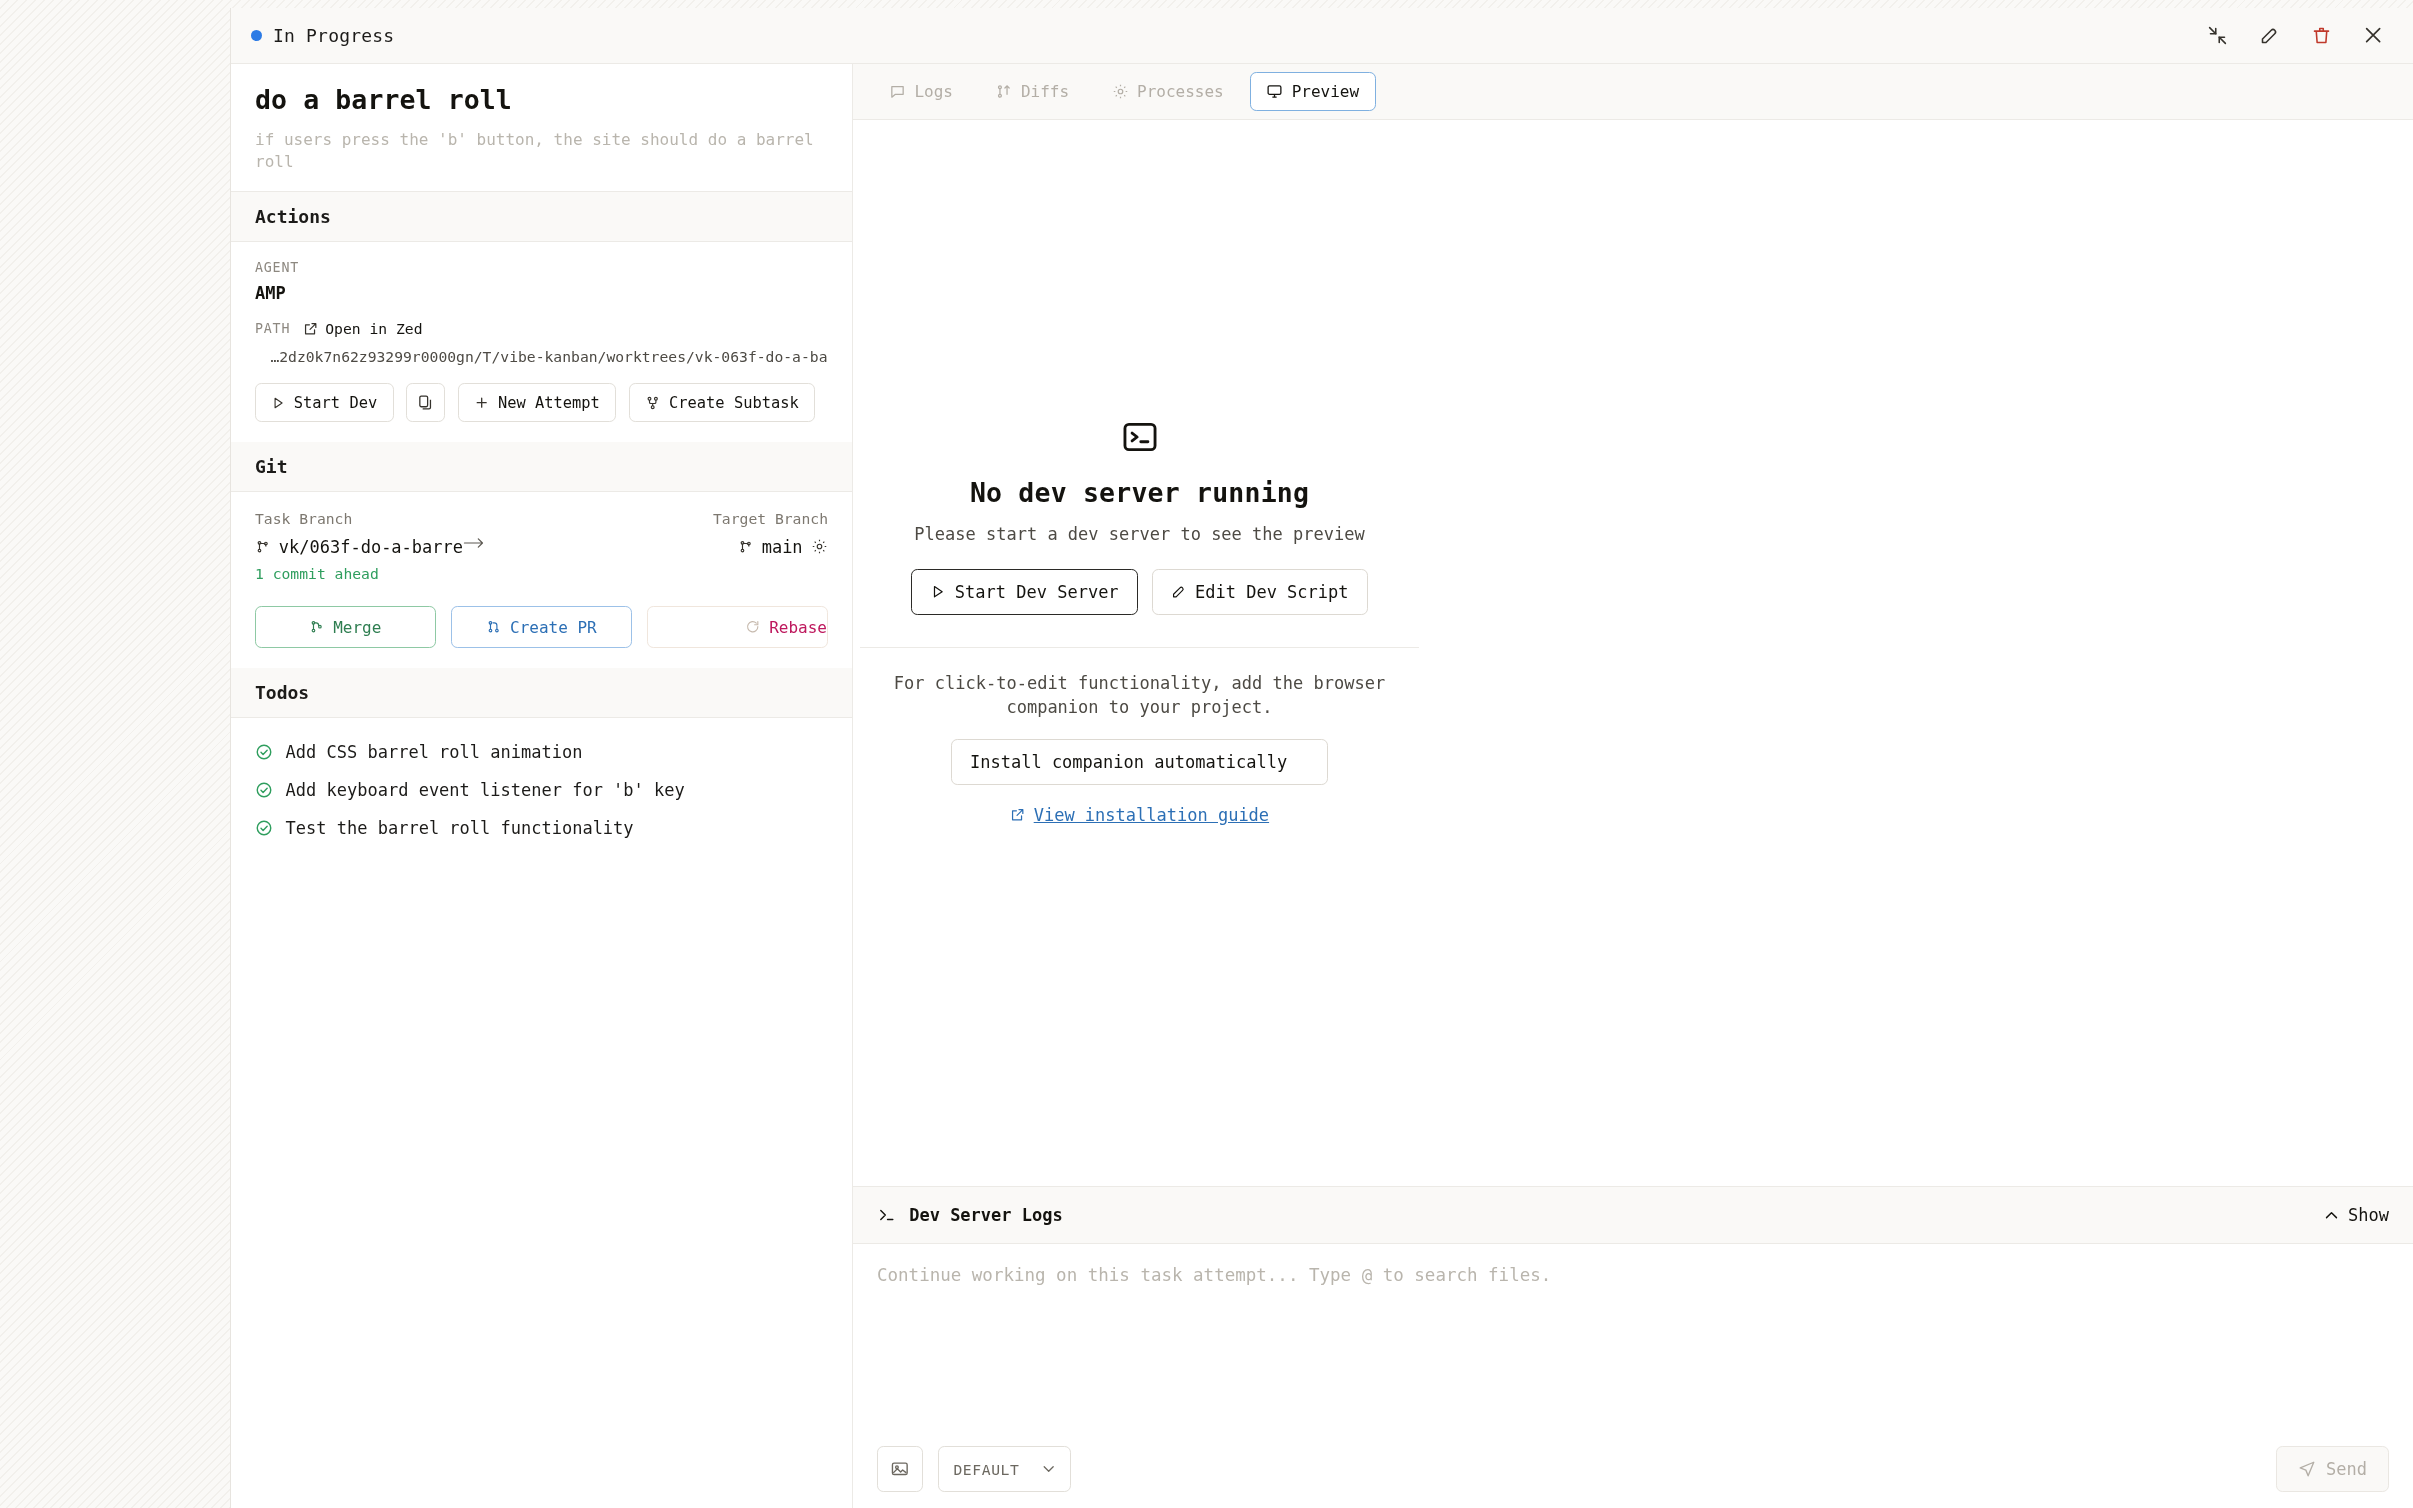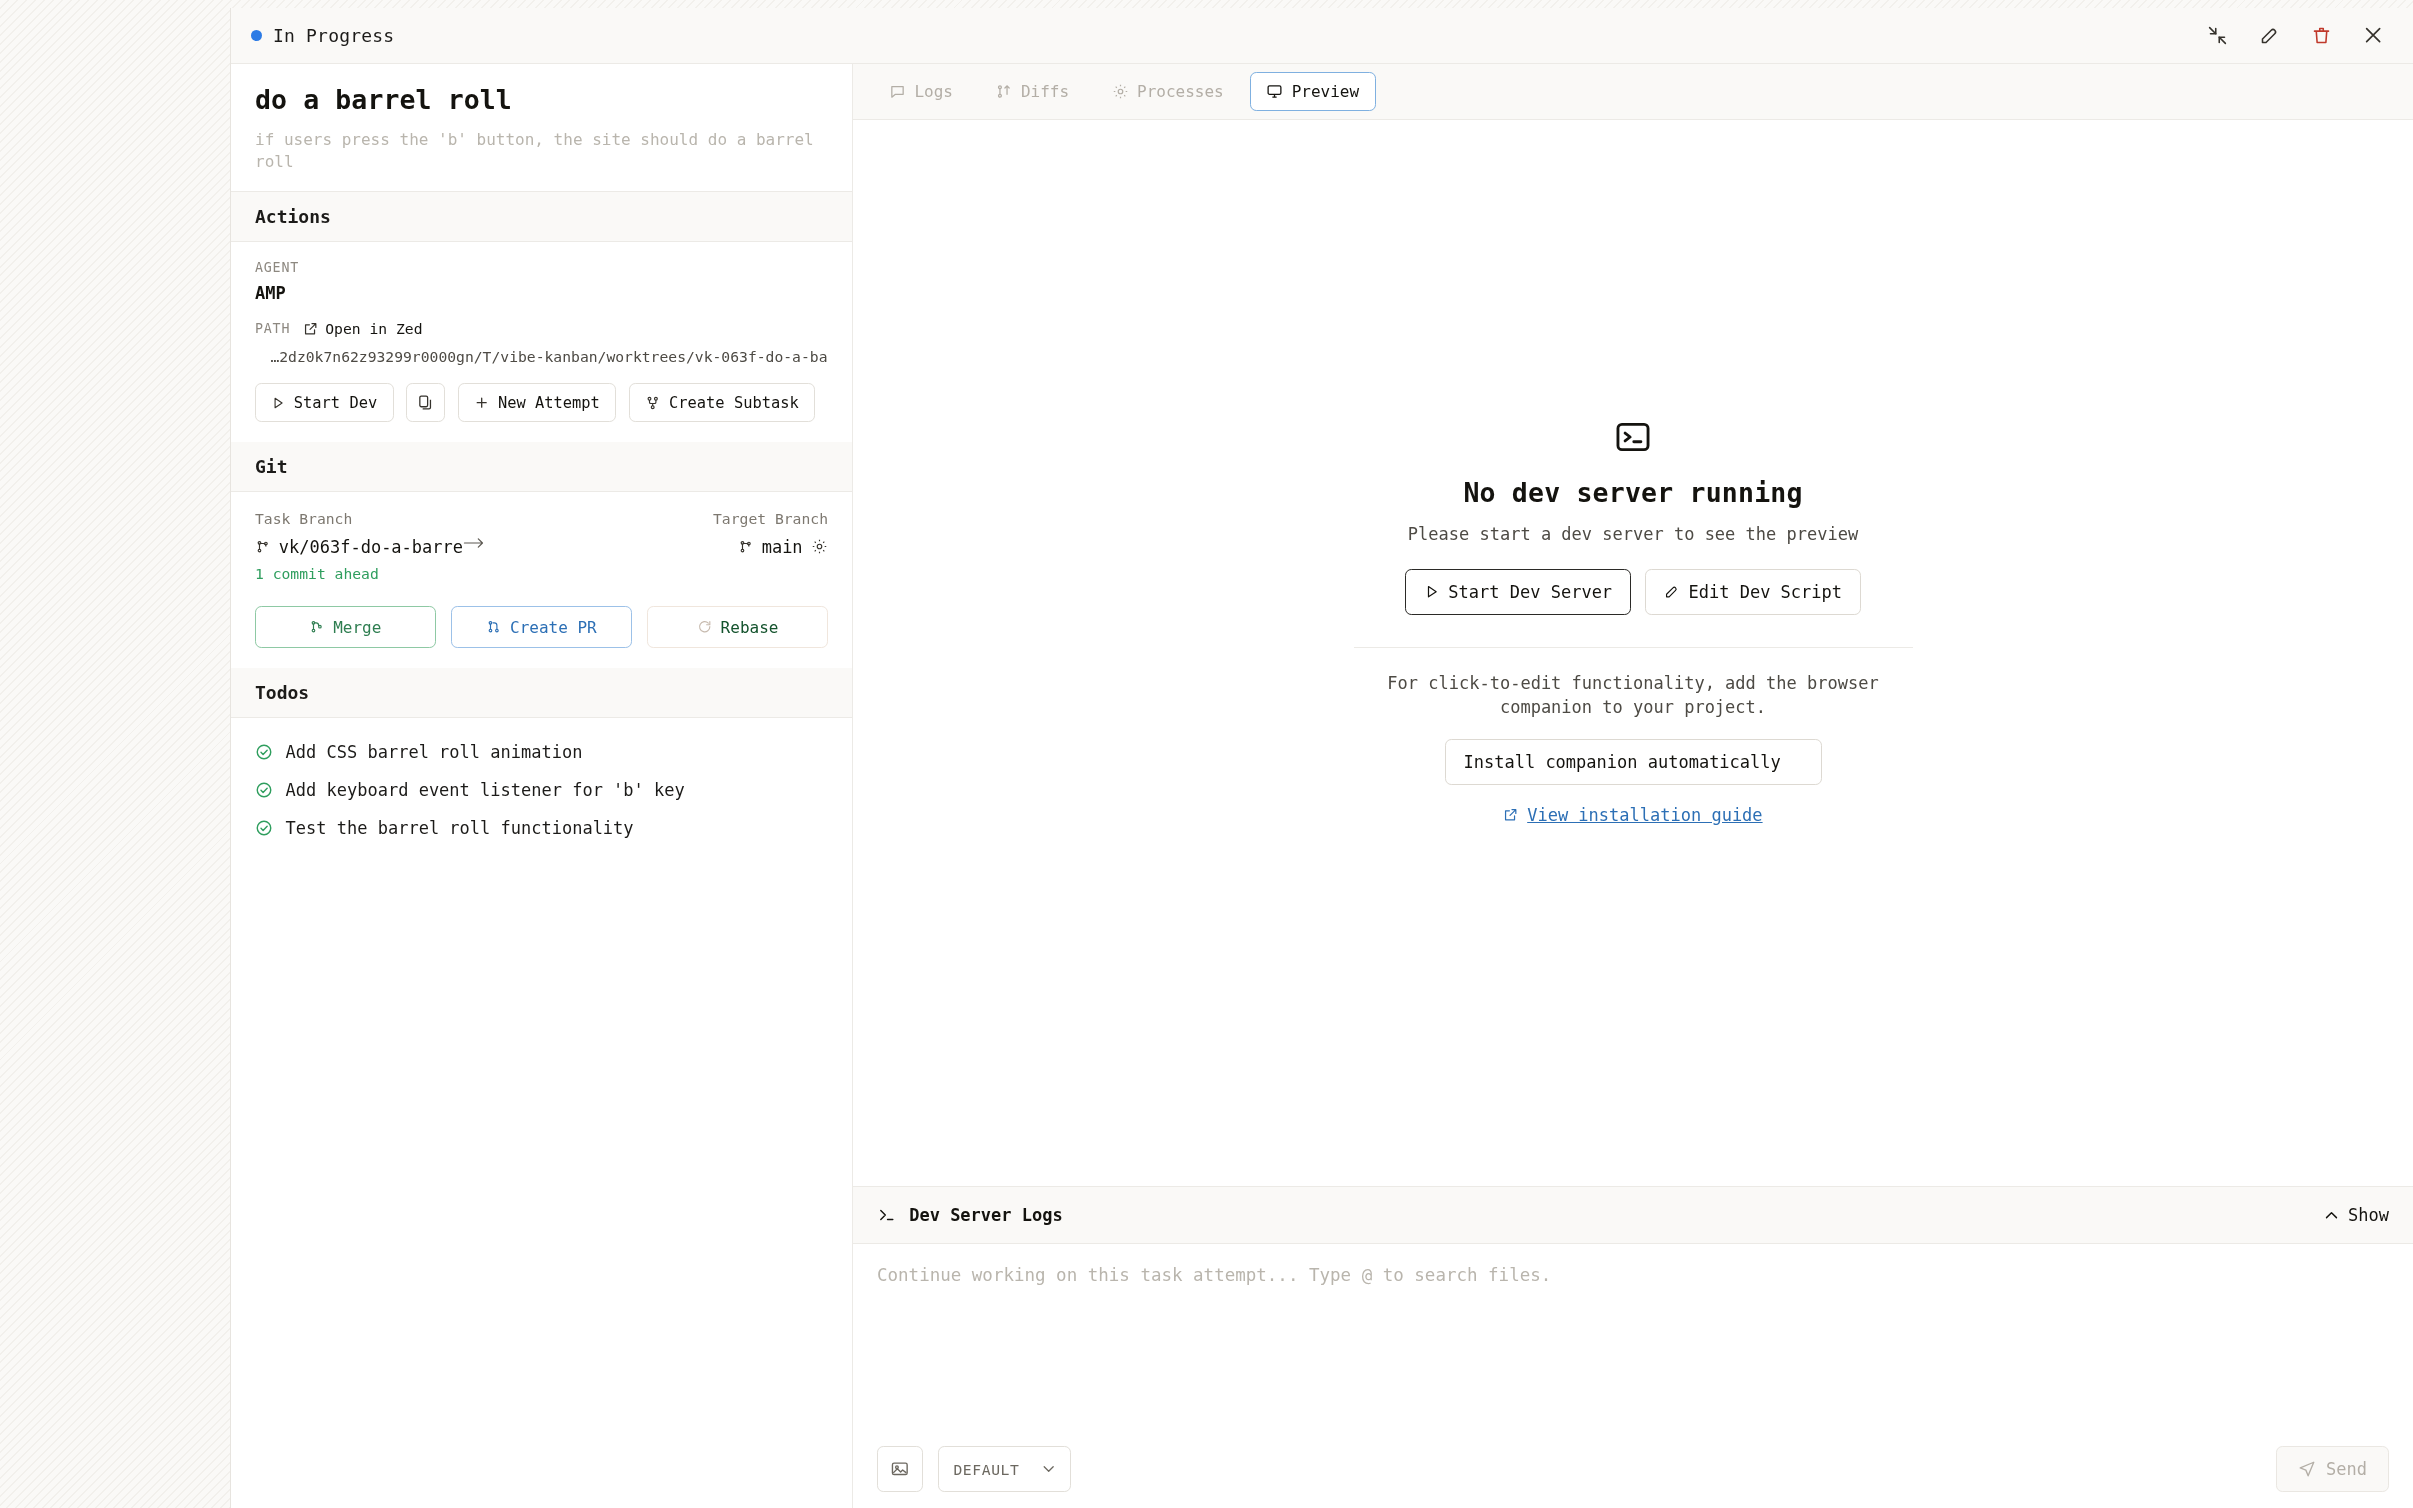--- a/index.html
+++ b/index.html
@@ -92,21 +92,21 @@
 
   .git-btn-row { display: flex; gap: 15.4px; padding: 24px 24px 19.6px 24px; }
   .gbtn {
     flex: 1; height: 42px; border-radius: 6.3px;
     display: flex; align-items: center; justify-content: center; gap: 8.4px;
     font-family: "DejaVu Sans Mono", monospace; font-size: 16px; cursor: pointer;
     background: #ffffff;
   }
   .gbtn.merge { border: 1.4px solid #8ec9a4; color: #2f7e51; }
   .gbtn.pr { border: 1.4px solid #9cc1e8; color: #2c6fb5; }
-  .gbtn.rebase { border: 1.4px solid #f0e6dd; color: #14532d; cursor: default; }
+  .gbtn.rebase { border: 1.4px solid #f0e6dd; color: #be185d; cursor: default; justify-content: flex-end; }
 
   
   .todo-list { padding: 15.4px 24px 0 24px; }
   .todo { display: flex; align-items: center; gap: 12.6px; padding: 9px 0; }
   .todo-text { font-size: 17px; color: #1c1b19; }
 
   
   .right { flex: 1; display: flex; flex-direction: column; min-width: 0; background: #ffffff; }
   .tabbar {
     height: 56px; flex: 0 0 56px;
@@ -118,21 +118,21 @@
   .tab {
     height: 39px; padding: 0 15.4px; border-radius: 6.3px;
     display: flex; align-items: center; gap: 8.4px;
     font-size: 16px; color: #b3aea6; cursor: pointer;
     border: 1.4px solid transparent; background: transparent;
   }
   .tab.active { color: #14130f; background: #ffffff; border-color: #7fb0e0; }
 
   .preview-area {
     flex: 1; position: relative;
-    display: flex; align-items: center; justify-content: center;
+    display: flex; align-items: center; 
     border-bottom: 1.4px solid #eceae6;
     min-height: 0;
   }
   .empty { width: 573px; text-align: center; margin-top: -63px; }
   .empty-icon { display: flex; justify-content: center; margin-bottom: 21px; }
   .empty-title { font-size: 26.5px; font-weight: bold; color: #14130f; letter-spacing: 0.2px; }
   .empty-sub { margin-top: 15.4px; font-size: 17px; color: #4d4a44; }
   .empty-btns { margin-top: 25px; display: flex; justify-content: center; gap: 14px; }
   .ebtn {
     height: 46px; padding: 0 18px; border-radius: 6.3px;

